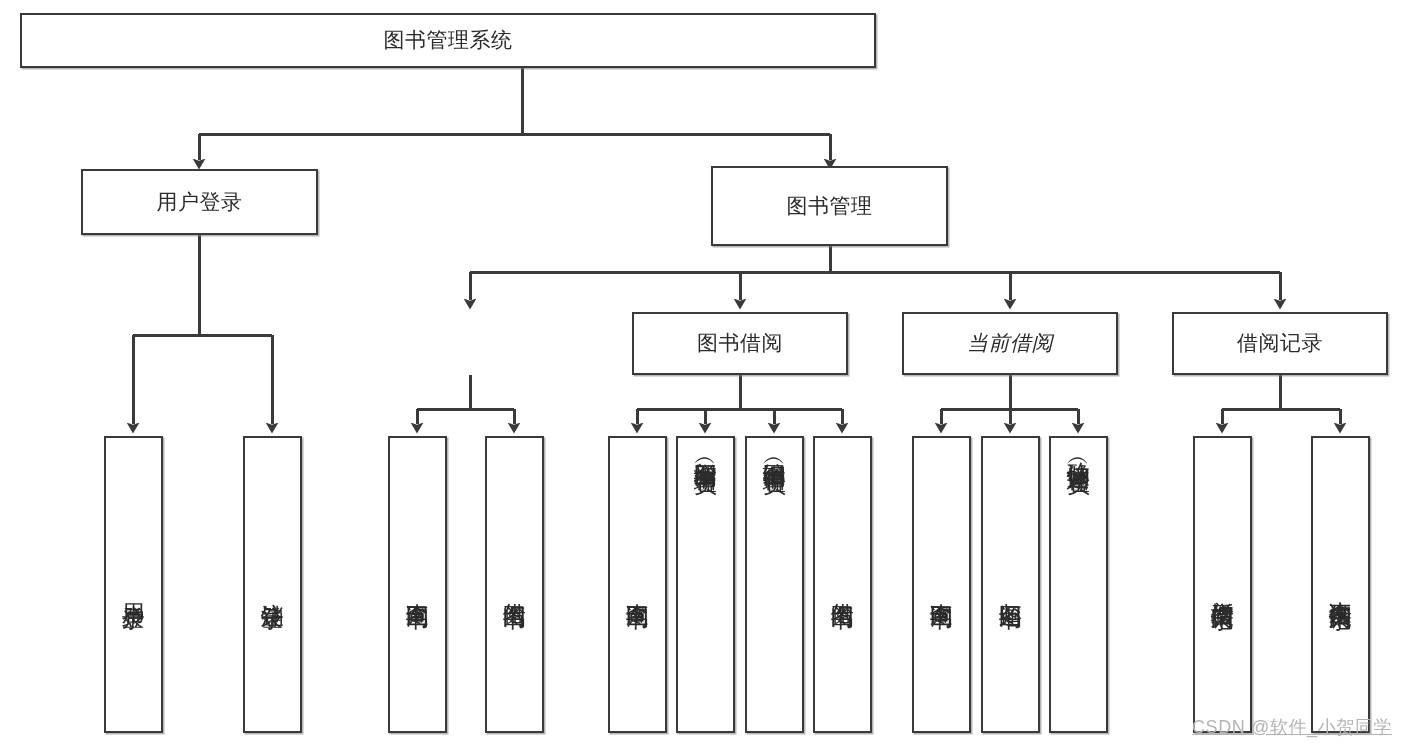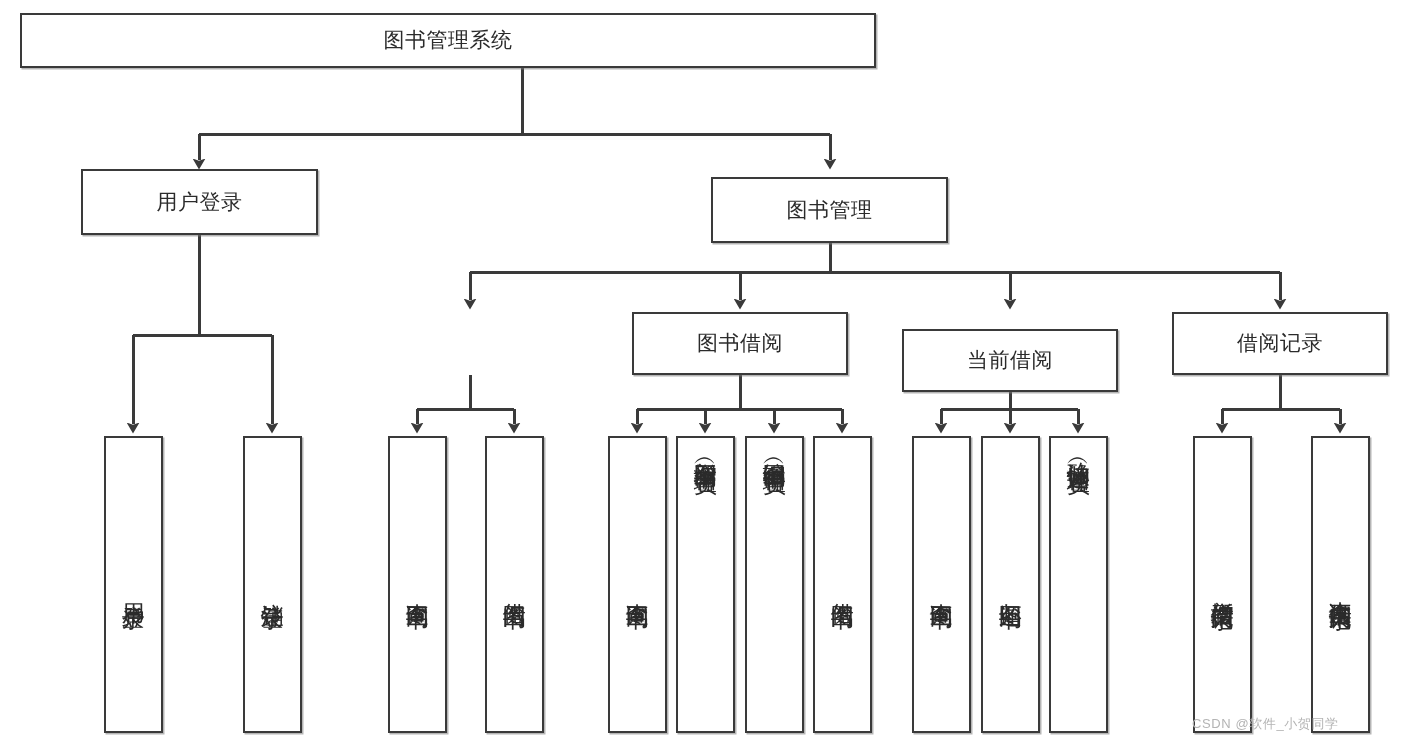--- a/index.html
+++ b/index.html
@@ -58,24 +58,25 @@
     white-space: normal;
     max-height: 100%;
   }
   .node.vert.mid .lbl {
     margin-top: auto;
     margin-bottom: auto;
   }
   .watermark {
     position: absolute;
     color: #b4b4b4;
-    font-size: 13px;
+    font-size: 18px;
     letter-spacing: 0.6px;
     white-space: nowrap;
     user-select: none;
+    text-decoration: underline;
   }
 </style>
 </head>
 <body>
 
 <div id="canvas">
 
   <svg id="wires" viewBox="0 0 1405 747" xmlns="http://www.w3.org/2000/svg">
     <defs>
       <marker id="arr" markerWidth="11" markerHeight="13" refX="1.5" refY="6.5" orient="auto" markerUnits="userSpaceOnUse">
@@ -127,28 +128,28 @@
     </g>
   </svg>
 
   <div class="node" style="left:20px; top:13px; width:856px; height:55px;">
     <span class="lbl">图书管理系统</span>
   </div>
 
   <div class="node" style="left:81px; top:169px; width:237px; height:66px;">
     <span class="lbl">用户登录</span>
   </div>
-  <div class="node" style="left:711px; top:177px; width:237px; height:66px;">
+  <div class="node" style="left:711px; top:166px; width:237px; height:80px;">
     <span class="lbl">图书管理</span>
   </div>
 
   <div class="node" style="left:632px; top:312px; width:216px; height:63px;">
     <span class="lbl">图书借阅</span>
   </div>
-  <div class="node" style="left:902px; top:329px; width:216px; height:63px;">
+  <div class="node" style="left:902px; top:312px; width:216px; height:63px;font-style:italic;">
     <span class="lbl">当前借阅</span>
   </div>
   <div class="node" style="left:1172px; top:312px; width:216px; height:63px;justify-content:center;">
     <span class="lbl">借阅记录</span>
   </div>
 
   <div class="node vert mid" style="left:104px; top:436px; width:59px; height:297px;">
     <span class="lbl">用户登录</span>
   </div>
   <div class="node vert mid" style="left:243px; top:436px; width:59px; height:297px;">

